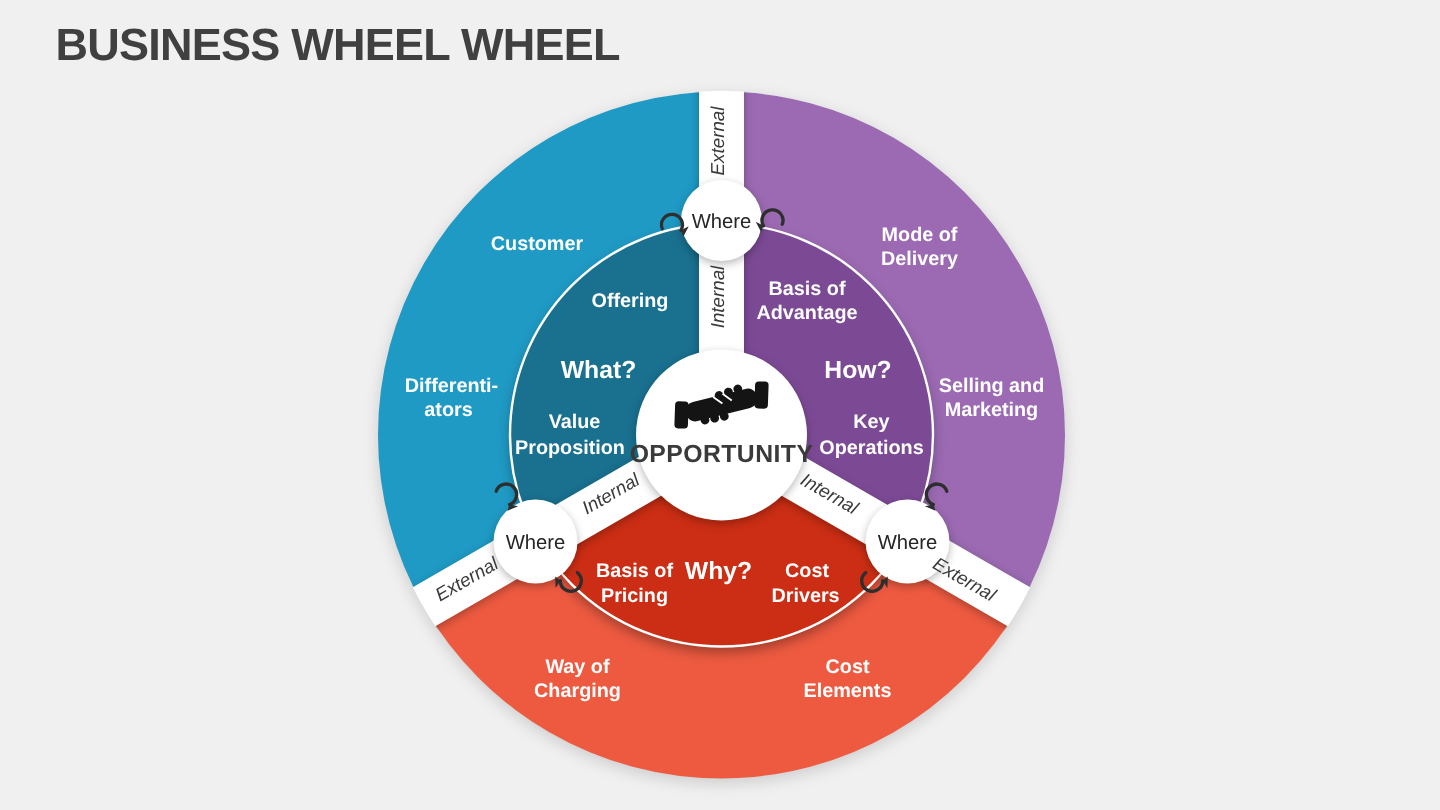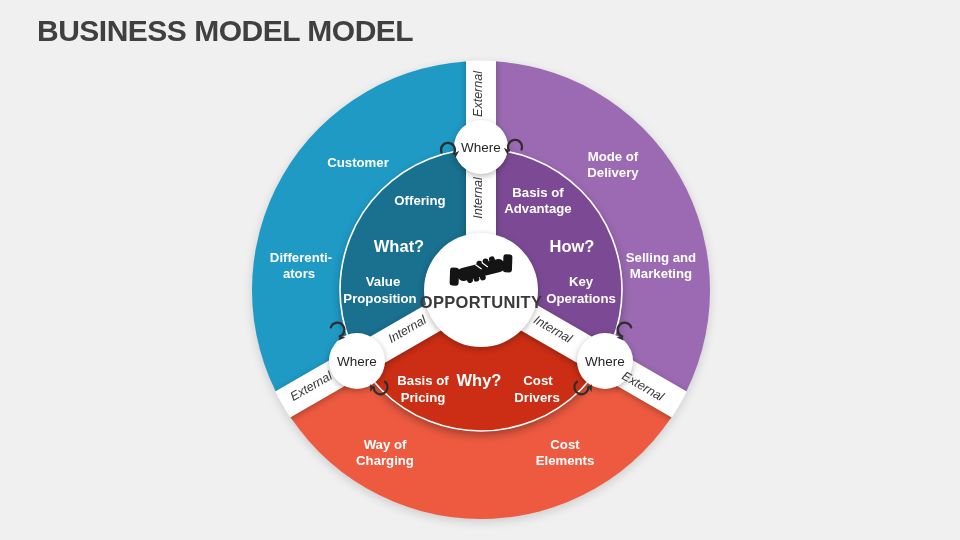--- a/index.html
+++ b/index.html
@@ -15,21 +15,21 @@
   .where{fill:#262626;font-size:13.5px;font-weight:400;text-anchor:middle;}
   .spokelbl{fill:#3a3a3a;font-size:12.5px;font-style:italic;text-anchor:middle;}
   .shadow-inner{filter:drop-shadow(0 4px 4px rgba(0,0,0,.32));}
   .shadow-hub{filter:drop-shadow(0 2px 3px rgba(0,0,0,.28));}
   .shadow-outer{filter:drop-shadow(0 3px 5px rgba(0,0,0,.15));}
 </style>
 </head>
 <body>
 
 <div class="slide">
-  <h1 class="title">BUSINESS MODEL MODEL</h1>
+  <h1 class="title">BUSINESS WHEEL WHEEL</h1>
 
   <svg width="960" height="540" viewBox="0 0 960 540">
     <defs>
       <clipPath id="wheelClip">
           <circle cx="481" cy="290" r="229.5"></circle>
         </clipPath>
       <g id="hook">
         <path d="M -6.5 3.5 A 7 7 0 1 1 6 4.5" fill="none" stroke="#2e2e2e" stroke-width="2.2" stroke-linecap="round"></path>
         <polygon points="6,4.5 11.2,1.8 7.6,8.6" fill="#2e2e2e"></polygon>
       </g>

